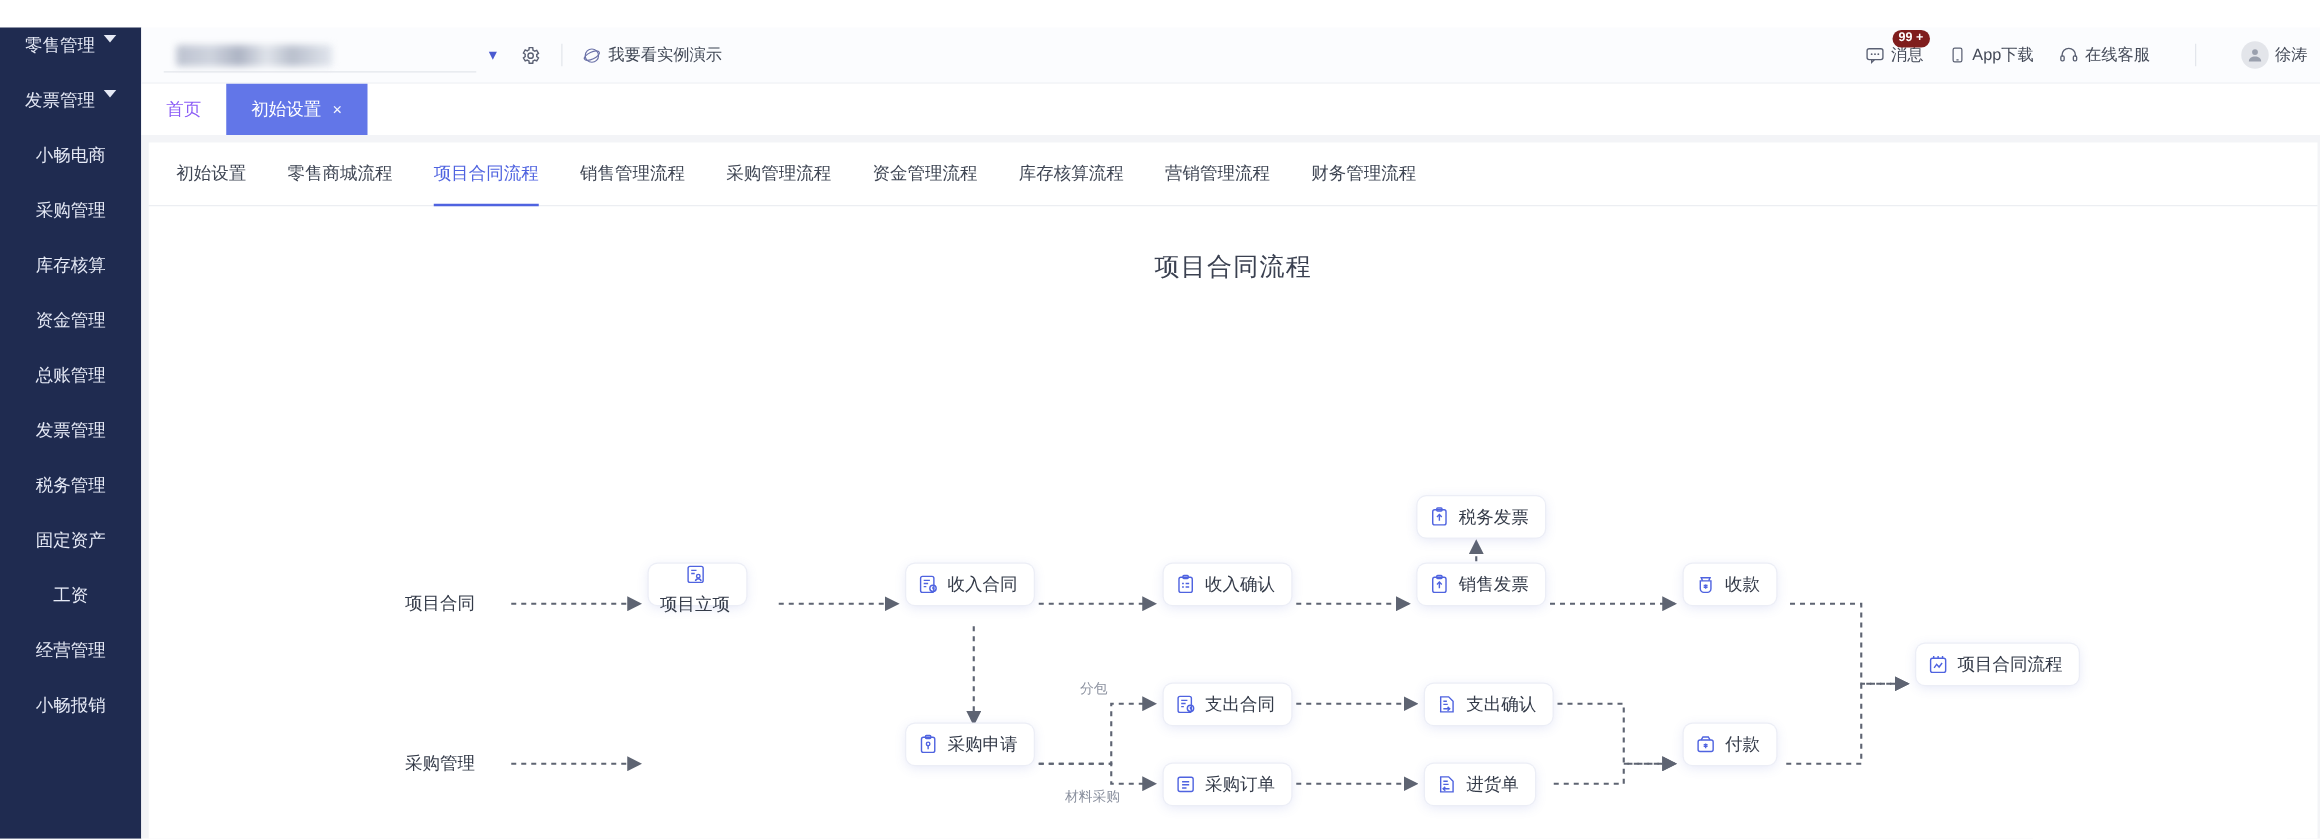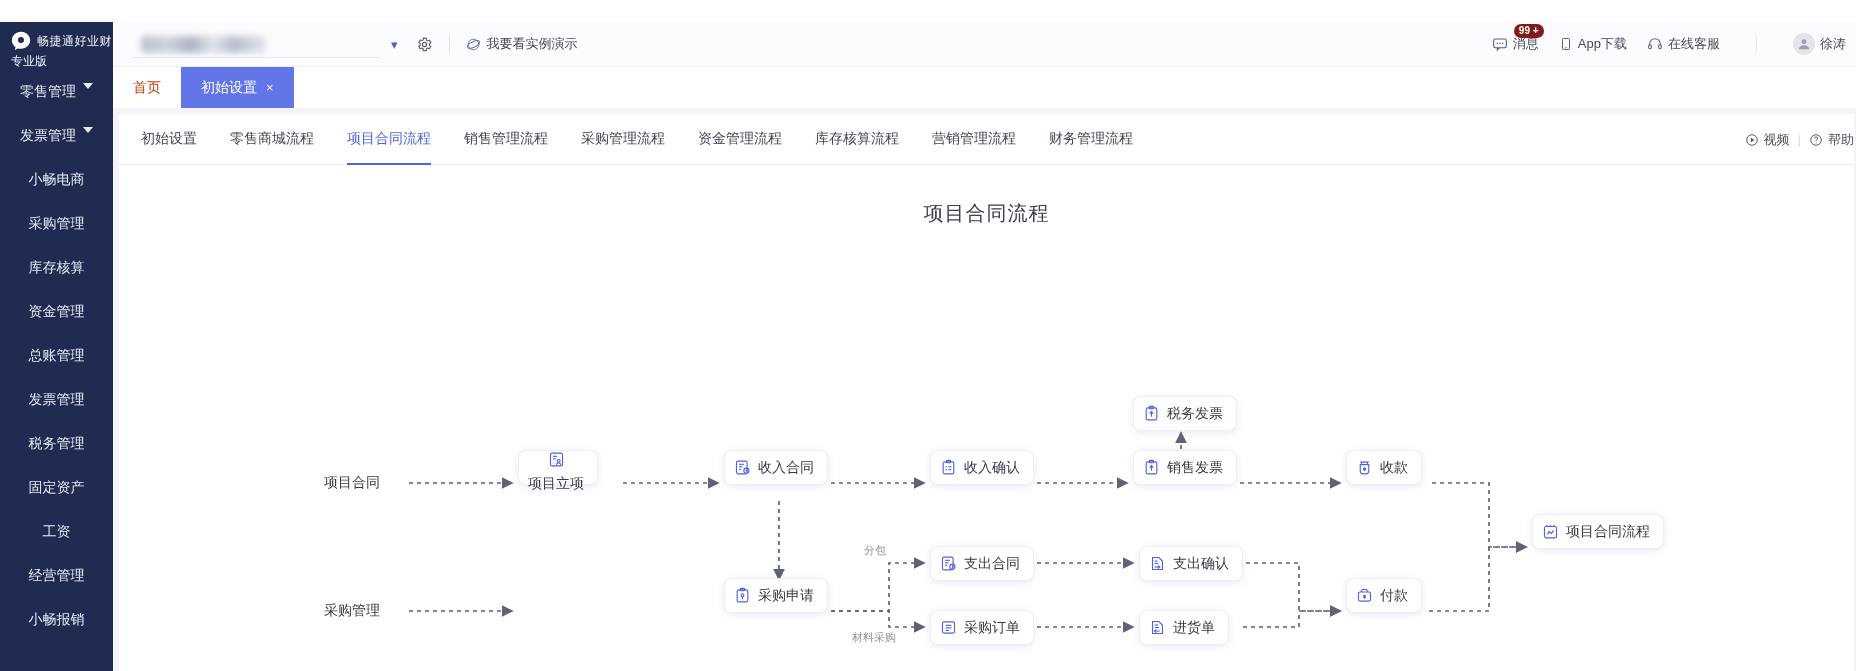--- a/index.html
+++ b/index.html
@@ -75,21 +75,21 @@
   }
   .user-name { color: #444a58; font-size: 13px; }
 
   
   .tabstrip {
     position: absolute; left: 113px; top: 67px; right: 0; height: 41px;
     background: #ffffff; display: flex; align-items: stretch;
   }
   .tabitem {
     display: flex; align-items: center; padding: 0 20px;
-    font-size: 14px; color: #c2410c; cursor: pointer;
+    font-size: 14px; color: #8b5cf6; cursor: pointer;
   }
   .tabitem.active { background: #6276e8; color: #ffffff; }
   .tab-close { margin-left: 9px; font-size: 13px; opacity: .95; cursor: pointer; }
 
   
   .content {
     position: absolute; left: 113px; top: 108px; right: 0; bottom: 0;
     background: #f3f4f7; padding: 6px 0 0 0;
   }
   .card {
@@ -139,30 +139,20 @@
   .edgelabel {
     position: absolute; font-size: 11px; color: #8b919f; white-space: nowrap;
   }
 </style>
 </head>
 <body>
 
 <div class="app">
 
   <div class="sidebar">
-    <div class="brand">
-      <div class="brand-row">
-        <svg class="brand-logo" viewBox="0 0 24 24">
-          <path d="M12 2C6.5 2 2 6.2 2 11.3c0 3 1.6 5.7 4 7.4l-.6 3.1 3.3-1.7c1 .3 2.1.4 3.3.4 5.5 0 10-4.2 10-9.2S17.5 2 12 2z" fill="#fff"></path>
-          <circle cx="12" cy="11" r="3.3" fill="#1f2b50"></circle>
-        </svg>
-        <span class="brand-name">畅捷通好业财</span>
-      </div>
-      <div class="brand-sub">专业版</div>
-    </div>
     <div class="side-items" id="sidebar-menu">
         <div class="side-item">
           <span>零售管理</span>
           <span class="caret"></span>
         </div>
         <div class="side-item">
           <span>发票管理</span>
           <span class="caret"></span>
         </div>
         <div class="side-item">
@@ -278,38 +268,20 @@
             <div class="subtab">初始设置</div>
             <div class="subtab">零售商城流程</div>
             <div class="subtab active">项目合同流程</div>
             <div class="subtab">销售管理流程</div>
             <div class="subtab">采购管理流程</div>
             <div class="subtab">资金管理流程</div>
             <div class="subtab">库存核算流程</div>
             <div class="subtab">营销管理流程</div>
             <div class="subtab">财务管理流程</div>
           </div>
-        <div class="subtabs-right">
-          <div class="mini-link">
-            <svg width="14" height="14" viewBox="0 0 24 24" fill="none" stroke="#4a5160" stroke-width="1.6">
-              <circle cx="12" cy="12" r="9"></circle>
-              <path d="M10 8.3 L16 12 L10 15.7 Z" fill="#4a5160" stroke="none"></path>
-            </svg>
-            <span>视频</span>
-          </div>
-          <span class="mini-sep">|</span>
-          <div class="mini-link">
-            <svg width="14" height="14" viewBox="0 0 24 24" fill="none" stroke="#4a5160" stroke-width="1.6">
-              <circle cx="12" cy="12" r="9"></circle>
-              <path d="M9.5 9.3a2.6 2.6 0 1 1 3.3 2.5c-.6.2-.8.7-.8 1.3v.5"></path>
-              <circle cx="12" cy="17" r=".9" fill="#4a5160" stroke="none"></circle>
-            </svg>
-            <span>帮助</span>
-          </div>
-        </div>
       </div>
 
       <div class="diagram-title">项目合同流程</div>
 
       <div class="canvas">
         <svg class="flow-svg" viewBox="0 0 1735 400" preserveAspectRatio="none">
           <defs>
             <marker id="ah" markerWidth="7" markerHeight="7" refX="6" refY="3.5" orient="auto">
               <path d="M0,0 L7,3.5 L0,7 z" fill="#5e6472"></path>
             </marker>

